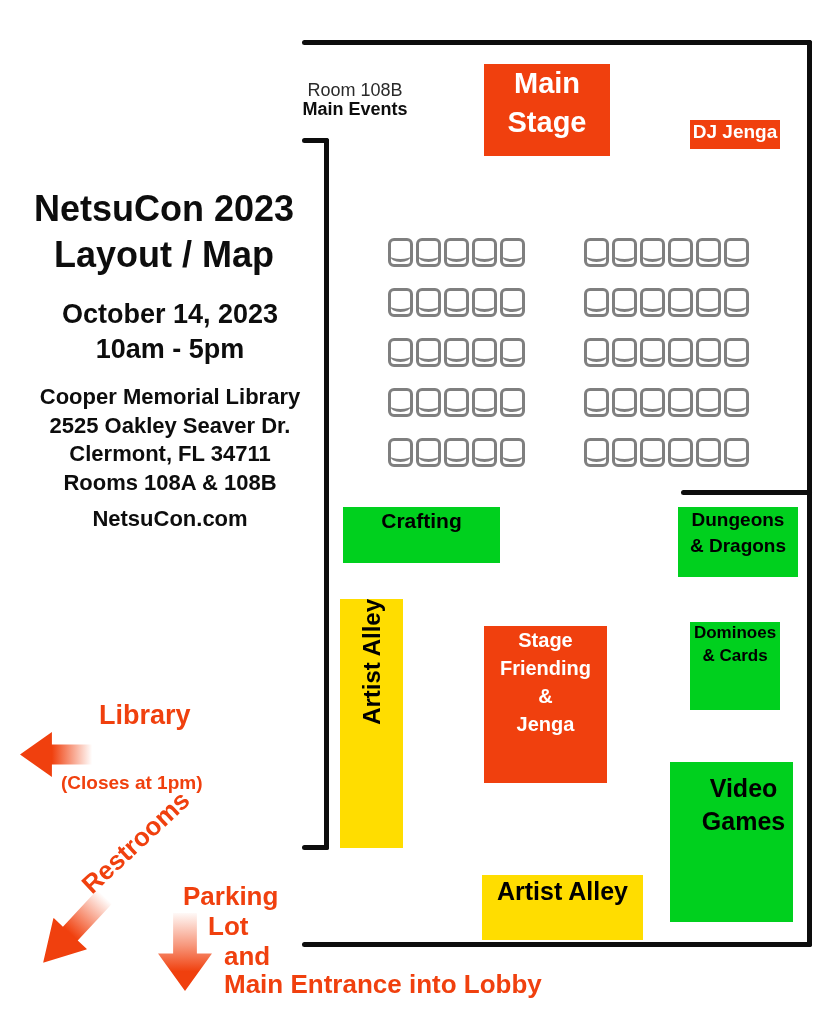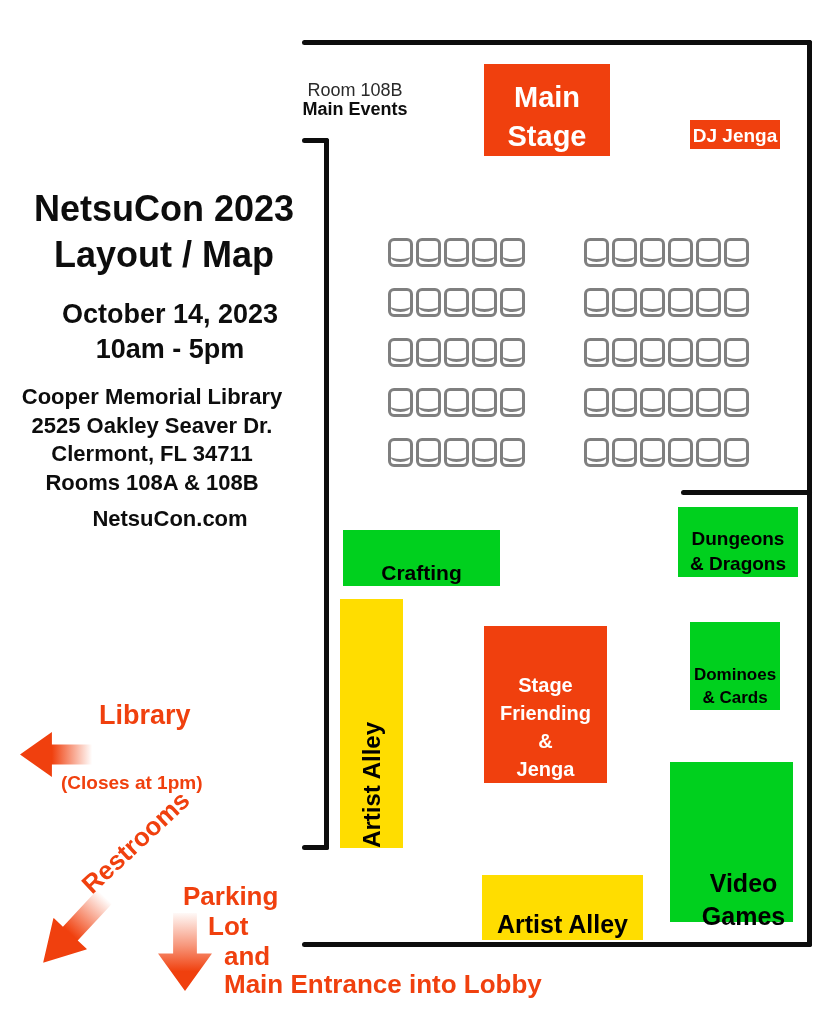--- a/index.html
+++ b/index.html
@@ -8,21 +8,21 @@
     position:relative; width:839px; height:1024px; overflow:hidden;
     background:#ffffff;
     font-family:"Liberation Sans","DejaVu Sans",sans-serif;
     color:#0d0d0d;
   }
 
   
   .info-block { position:absolute; text-align:center; font-weight:700; color:#0d0d0d; }
   .title-block   { left:19px; top:186px; width:290px; font-size:36px; line-height:1.28; }
   .date-block    { left:25px; top:297px; width:290px; font-size:27px; line-height:1.3; }
-  .venue-block   { left:7px; top:383px; width:290px; font-size:22px; line-height:1.3; }
+  .venue-block   { left:25px; top:383px; width:290px; font-size:22px; line-height:1.3; }
   .website-block { left:25px; top:506px; width:290px; font-size:22px; }
 
   
   .wall { position:absolute; background:#0d0d0d; border-radius:3px; }
   .wall-top          { left:302px; top:40px;  width:510px; height:5px; }
   .wall-right        { left:807px; top:40px;  width:5px;   height:907px; }
   .wall-bottom       { left:302px; top:942px; width:510px; height:5px; }
   .wall-left         { left:324px; top:138px; width:5px;   height:712px; }
   .wall-stub-top     { left:302px; top:138px; width:27px;  height:5px; }
   .wall-stub-bottom  { left:302px; top:845px; width:27px;  height:5px; }
@@ -31,30 +31,30 @@
   
   .room-label { position:absolute; text-align:center; font-size:18px; line-height:1.06; }
   .room-label .room-no { font-weight:400; color:#2a2a2a; }
   .room-label .room-desc { font-weight:700; color:#0d0d0d; }
   .room-b-label { left:300px; top:81px;  width:110px; }
   .room-a-label { left:303px; top:868px; width:98px;  }
 
   
   .area {
     position:absolute; display:flex; flex-direction:column;
-    align-items:center; justify-content:flex-end; text-align:center;
+    align-items:center; justify-content:flex-start; text-align:center;
     font-weight:700; line-height:1.3;
   }
   .orange-box { background:var(--orange,#F0400E); color:#ffffff; }
   .green-box  { background:var(--green,#00D01E);  color:#000000; }
   .yellow-box { background:var(--yellow,#FFDD00); color:#000000; }
 
   .box-main-stage { left:484px; top:64px;  width:126px; height:92px;  font-size:29px; line-height:1.35; }
   .box-dj-booth   { left:690px; top:120px; width:90px;  height:29px;  font-size:19px; }
-  .box-crafting   { left:343px; top:507px; width:157px; height:56px;  font-size:21px;margin-top:23px; }
+  .box-crafting   { left:343px; top:507px; width:157px; height:56px;  font-size:21px; }
   .box-dungeons   { left:678px; top:507px; width:120px; height:70px;  font-size:19px; line-height:1.35; }
   .box-artist-v   { left:340px; top:599px; width:63px;  height:249px; font-size:24px; }
   .box-speed      { left:484px; top:626px; width:123px; height:157px; font-size:20px; line-height:1.4; }
   .box-dominoes   { left:690px; top:622px; width:90px;  height:88px;  font-size:17px; line-height:1.35; }
   .box-video      { left:670px; top:762px; width:123px; height:160px; font-size:25px; line-height:1.3; }
   .box-video .label-shift { transform:translateY(10px);margin-left:24px; }
   .box-artist-b   { left:482px; top:875px; width:161px; height:65px;  font-size:25px; }
 
   .vtext { writing-mode:vertical-rl; transform:rotate(180deg); white-space:nowrap; }
 

